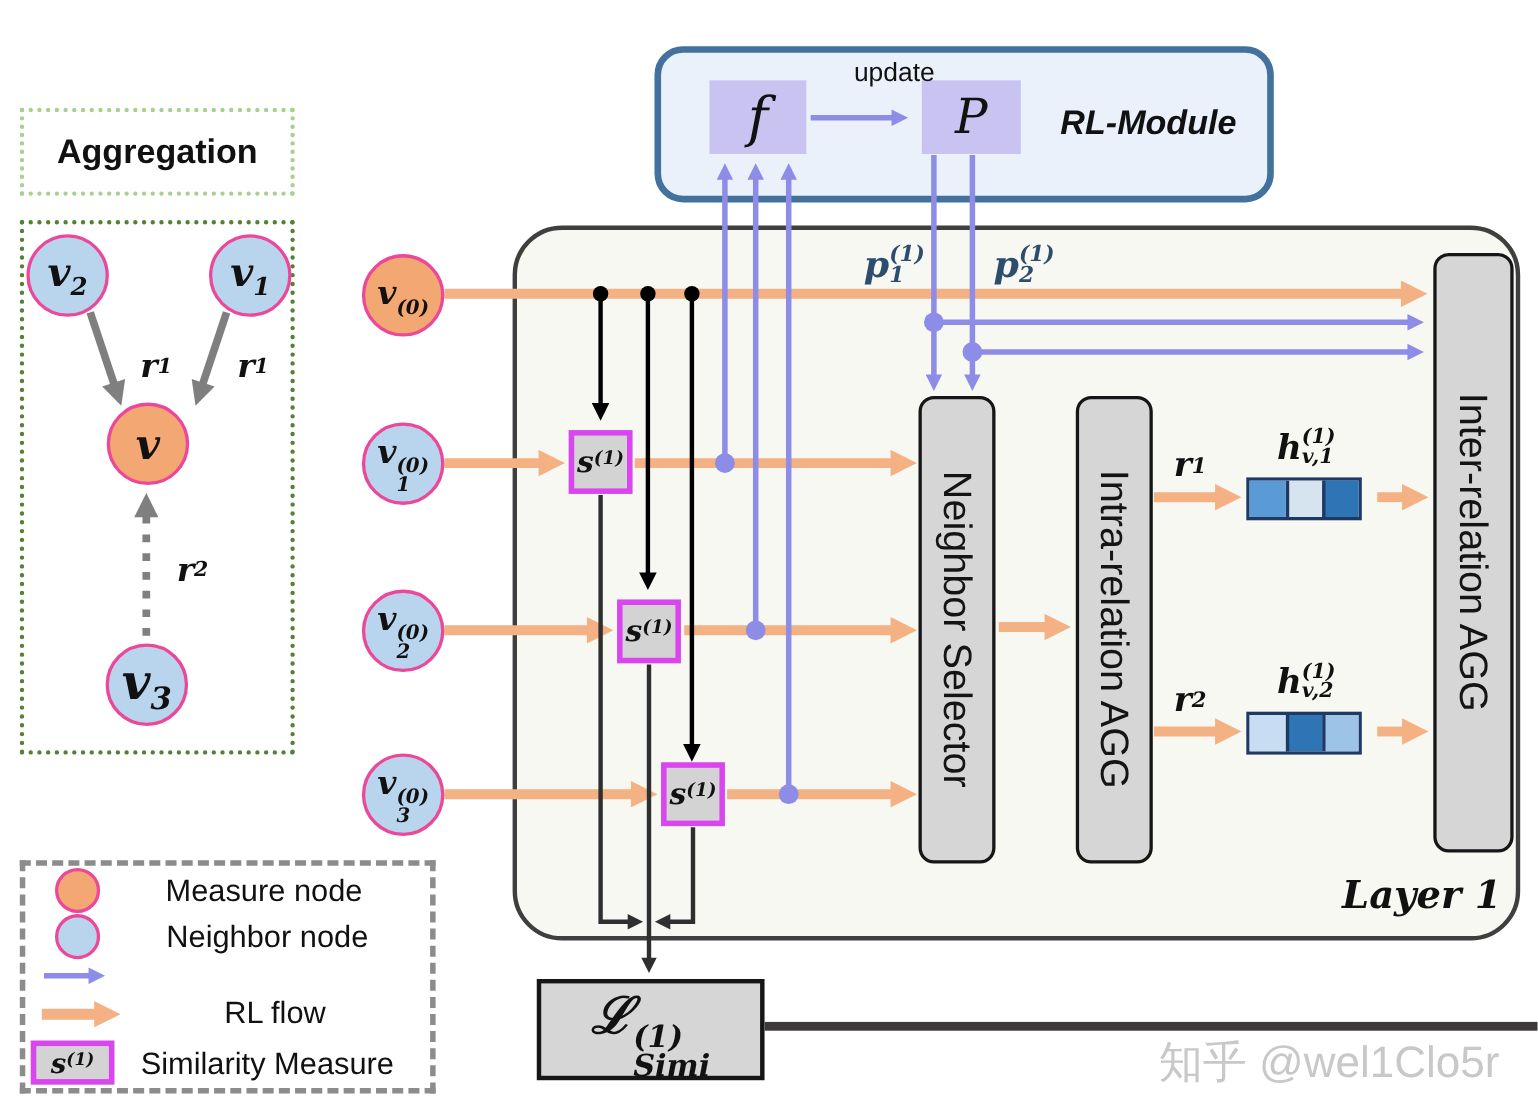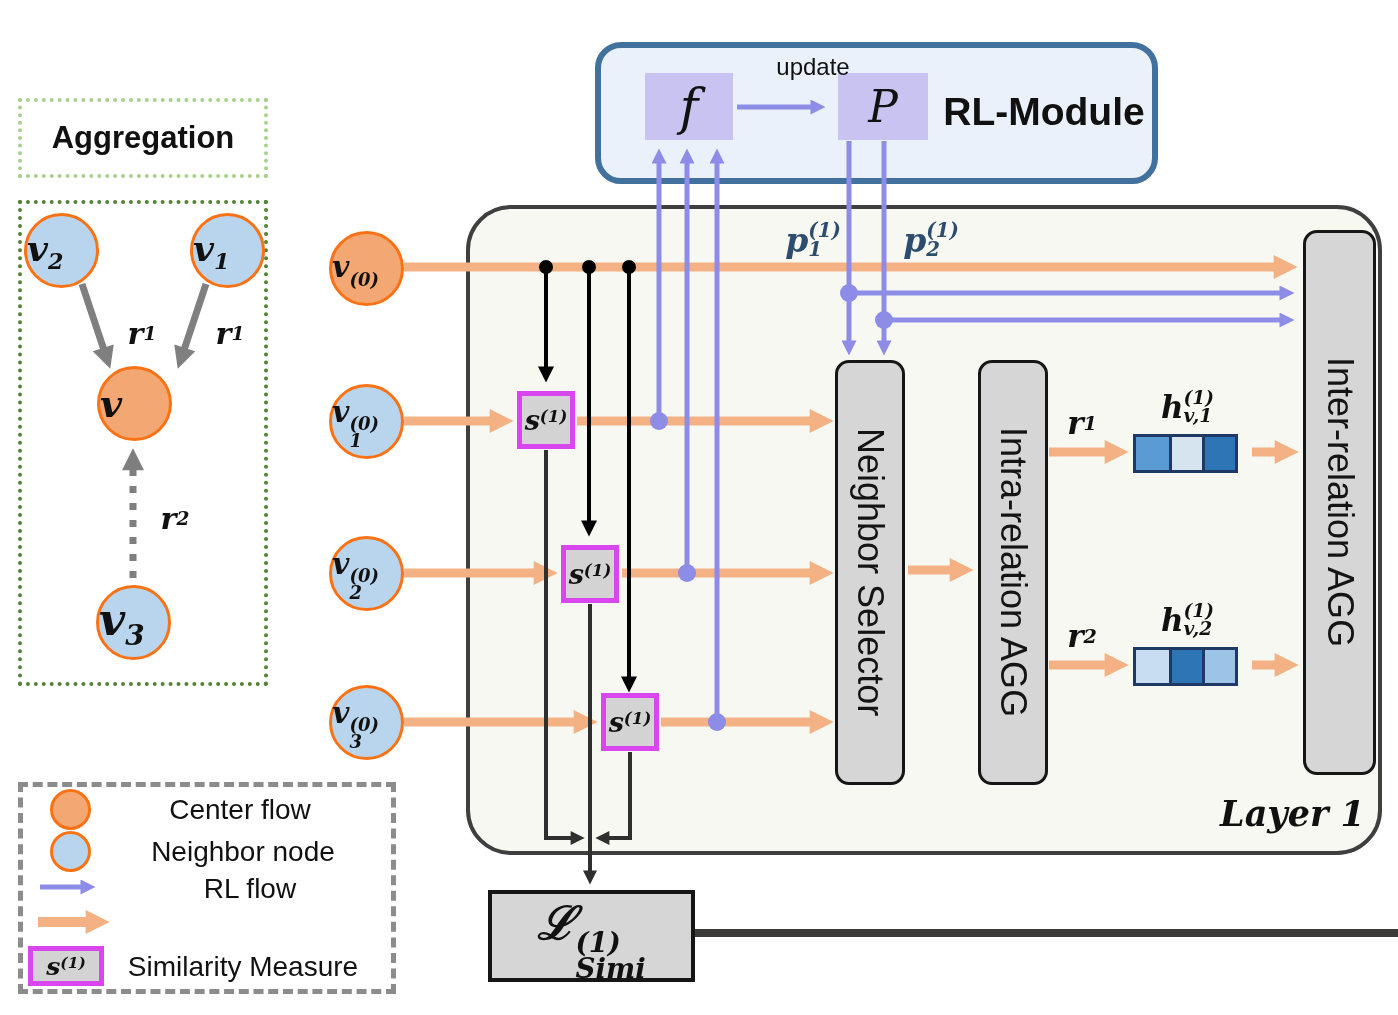--- a/index.html
+++ b/index.html
@@ -7,22 +7,22 @@
           font-family:"Liberation Sans",sans-serif;color:#111;}
   .box{position:absolute;box-sizing:border-box;}
   
   .layer1{background:#f7f8f2;border:4px solid #3f3f3f;border-radius:45px;}
   .rlbox{background:#eaf1fa;border:6px solid #41719c;border-radius:26px;}
   .aggtitle{border:4px dotted #a9d18e;display:flex;align-items:center;justify-content:center;
             font-weight:bold;font-size:31px;}
   .agggraph{border:4px dotted #538135;}
   .legendbox{border:5px dashed #8c8c8c;}
   
-  .circle{position:absolute;box-sizing:border-box;border:3px solid #f97316;border-radius:50%;
-          display:flex;align-items:center;}
+  .circle{position:absolute;box-sizing:border-box;border:3px solid #ec4899;border-radius:50%;
+          display:flex;align-items:center;justify-content:center;}
   .orange-node{background:#f3a772;}
   .blue-node{background:#b9d5ee;}
   
   .vbox{position:absolute;box-sizing:border-box;background:#d6d6d6;border:3px solid #161616;
         border-radius:14px;display:flex;align-items:center;justify-content:center;}
   .vtext{writing-mode:vertical-rl;white-space:nowrap;font-size:36px;color:#141414;}
   .sbox{position:absolute;box-sizing:border-box;background:#d3d3d3;border:5px solid #d946ef;
         display:flex;align-items:center;justify-content:center;}
   .fpbox{position:absolute;box-sizing:border-box;background:#c9c3f1;
          display:flex;align-items:center;justify-content:center;}
@@ -126,21 +126,21 @@
     <line x1="38" y1="922" x2="88" y2="922" stroke="#f4b183" stroke-width="10" marker-end="url(#aO)"></line>
   </svg>
 
   <div class="fpbox top" style="left:645px;top:73px;width:88px;height:67px;">
     <span class="m" style="font-size:50px;font-weight:normal;">f</span>
   </div>
   <div class="fpbox top" style="left:838px;top:73px;width:90px;height:67px;">
     <span class="m" style="font-size:44px;font-weight:normal;">P</span>
   </div>
   <div class="lbl top" style="left:763px;top:52px;width:100px;height:30px;font-size:24px;">update</div>
-  <div class="lbl top" style="left:938px;top:92px;width:212px;height:40px;font-size:39px;font-weight:bold;">RL-Module</div>
+  <div class="lbl top" style="left:938px;top:92px;width:212px;height:40px;font-size:31px;font-weight:bold;font-style:italic;">RL-Module</div>
 
   <div class="circle blue-node top" style="left:24px;top:213px;width:75px;height:75px;">
     <span class="m" style="font-size:36px;"><span>v</span><span class="isub">2</span></span>
   </div>
   <div class="circle blue-node top" style="left:190px;top:213px;width:75px;height:75px;">
     <span class="m" style="font-size:36px;"><span>v</span><span class="isub">1</span></span>
   </div>
   <div class="circle orange-node top" style="left:97px;top:366px;width:75px;height:75px;">
     <span class="m" style="font-size:38px;">v</span>
   </div>
@@ -259,23 +259,24 @@
 
   <div class="lossbox top" style="left:488px;top:890px;width:207px;height:92px;">
     <span class="m" style="font-size:46px;"><span>ℒ</span><span class="ss">
           <span class="sup">(1)</span>
           <span class="sub">Simi</span>
         </span></span>
   </div>
   <div class="darkline" style="left:695px;top:929px;width:703px;height:8px;"></div>
 
   <div class="circle orange-node top" style="left:50px;top:789px;width:41px;height:41px;"></div>
-  <div class="lbl top" style="left:150px;top:793px;width:180px;height:33px;font-size:28px;">Center flow</div>
+  <div class="lbl top" style="left:150px;top:793px;width:180px;height:33px;font-size:28px;">Measure node</div>
   <div class="circle blue-node top" style="left:50px;top:831px;width:41px;height:41px;"></div>
   <div class="lbl top" style="left:143px;top:835px;width:200px;height:33px;font-size:28px;">Neighbor node</div>
-  <div class="lbl top" style="left:190px;top:872px;width:120px;height:33px;font-size:28px;">RL flow</div>
+  <div class="lbl top" style="left:190px;top:904px;width:120px;height:33px;font-size:28px;">RL flow</div>
   <div class="sbox top" style="left:28px;top:946px;width:76px;height:40px;">
     <span class="m" style="font-size:25px;"><span>s</span><span class="isup">(1)</span></span>
   </div>
   <div class="lbl top" style="left:112px;top:950px;width:262px;height:33px;font-size:28px;text-align:center;">Similarity Measure</div>
 
+  <div class="watermark top" style="right:35px;top:938px;">知乎 @wel1Clo5r</div>
 
 </div>
 
 </body></html>

